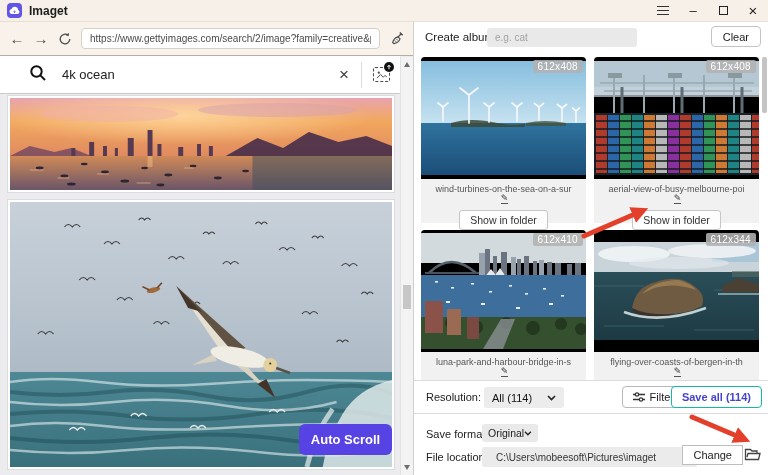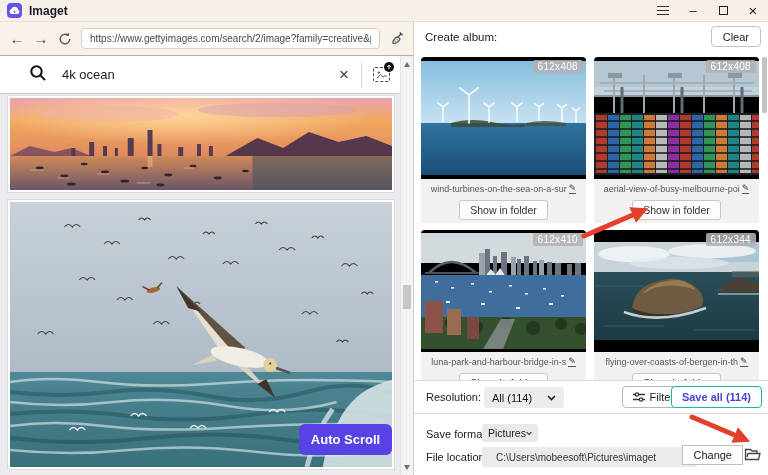--- a/index.html
+++ b/index.html
@@ -82,21 +82,21 @@
   .card { width:165px; height:166px; background:#f1f1f1; border-radius:0; }
   .thumb { position:relative; height:122px; background:#000; border-radius:4px 4px 0 0; overflow:hidden; }
   .thumb svg { position:absolute; left:0; width:100%; }
   .t1 svg, .t2 svg { top:4px; height:114px; }
   .t3 svg { top:3px; height:116px; }
   .t4 svg { top:12px; height:98px; }
   .res-badge { position:absolute; top:3px; right:3px; background:rgba(178,178,178,0.88); color:#fff;
     font-size:10px; padding:1px 5px; border-radius:2px; letter-spacing:.3px; }
   .check { position:absolute; right:7px; bottom:7px; width:18px; height:18px; }
   .fname-row { display:flex; align-items:center; justify-content:center; margin-top:5px;
-    font-size:9px; color:#555; white-space:nowrap; overflow:hidden; }
+    font-size:9px; color:#555; white-space:nowrap; overflow:hidden;flex-direction:column; }
   .edit-pencil { font-size:9px; color:#333; margin-left:2px; border-bottom:1px solid #555; line-height:9px; }
   .act-row { text-align:center; margin-top:6px; }
   .folder-btn { padding:3px 10px; font-size:10.5px; color:#333; background:#fdfdfd;
     border:1px solid #c6c6c6; border-radius:3px; font-family:inherit; }
 
   .panel-thumb { position:absolute; right:1px; top:35px; width:5px; height:56px; background:#c4c4c4; border-radius:2px; }
 
   .res-row { position:absolute; top:358px; left:0; width:355px; height:34px;
     border-top:1px solid #dcdcdc; border-bottom:1px solid #dcdcdc; }
   .res-label { position:absolute; left:12px; top:10px; font-size:11px; color:#222; }
@@ -337,20 +337,21 @@
     <div class="vscroll">
       <span class="vs-up"></span>
       <span class="vs-thumb"></span>
       <span class="vs-down"></span>
     </div>
   </div>
 
   <div class="right-panel">
 
     <span class="album-label">Create album:</span>
+    <input class="album-input" placeholder="e.g. cat" style="">
     <button class="clear-btn">Clear</button>
 
     <div class="cards">
 
       <div class="card">
         <div class="thumb t1">
           <svg viewBox="0 0 165 114" preserveAspectRatio="none">
             <defs>
                 <linearGradient id="wsky" x1="0" y1="0" x2="0" y2="1">
               <stop offset="0" stop-color="#86bede"></stop>
@@ -579,21 +580,21 @@
           <circle cx="8" cy="7.5" r="1.7" fill="#fff" stroke="#333" stroke-width="1.2"></circle>
         </svg>
         <span>Filter</span>
       </button>
       <button class="saveall-btn">Save all (114)</button>
     </div>
 
     <div class="bottom-area">
       <span class="fmt-label">Save format:</span>
       <span class="fmt-select">
-        <span>Pictures</span>
+        <span>Original</span>
         <svg width="8" height="5" viewBox="0 0 9 6">
             <path d="M1,1 L4.5,4.5 L8,1" stroke="#222" stroke-width="1.6" fill="none"></path>
           </svg>
       </span>
       <span class="loc-label">File location:</span>
       <input class="loc-input" value="C:\Users\mobeesoft\Pictures\imaget" style="">
       <button class="change-btn">Change</button>
       <span class="folder-ico">
         <svg viewBox="0 0 17 15" width="17" height="15">
           <path d="M1.5,4 V12.5 H14.5 L16,6.5 H4 L3,10" fill="none" stroke="#444" stroke-width="1.3"></path>

